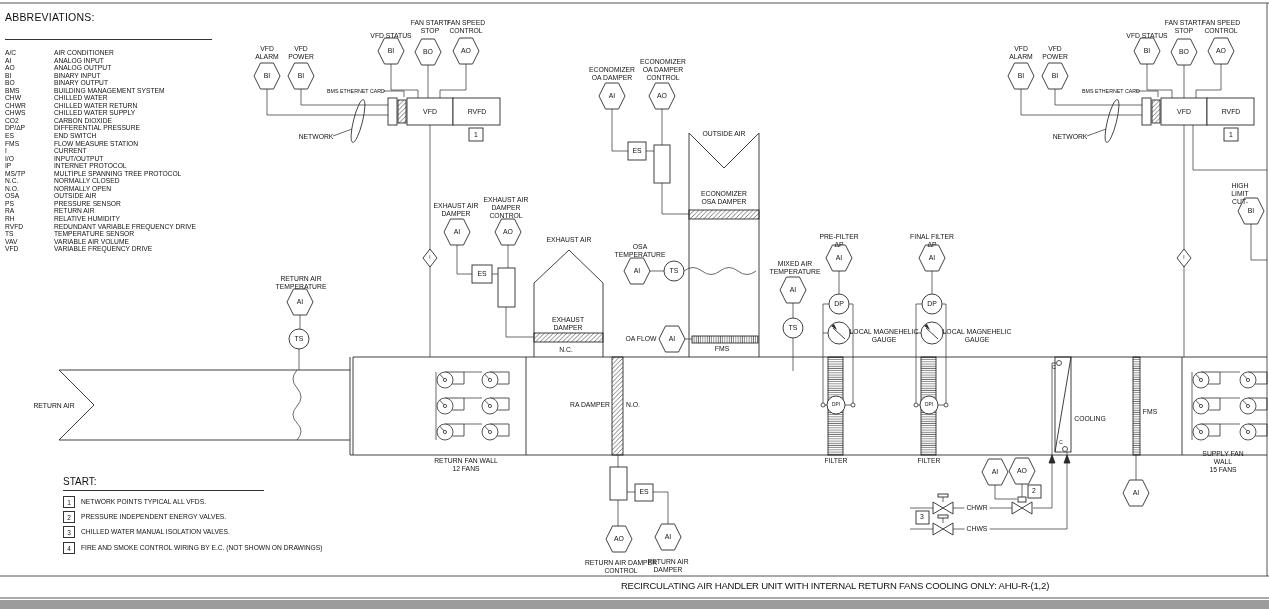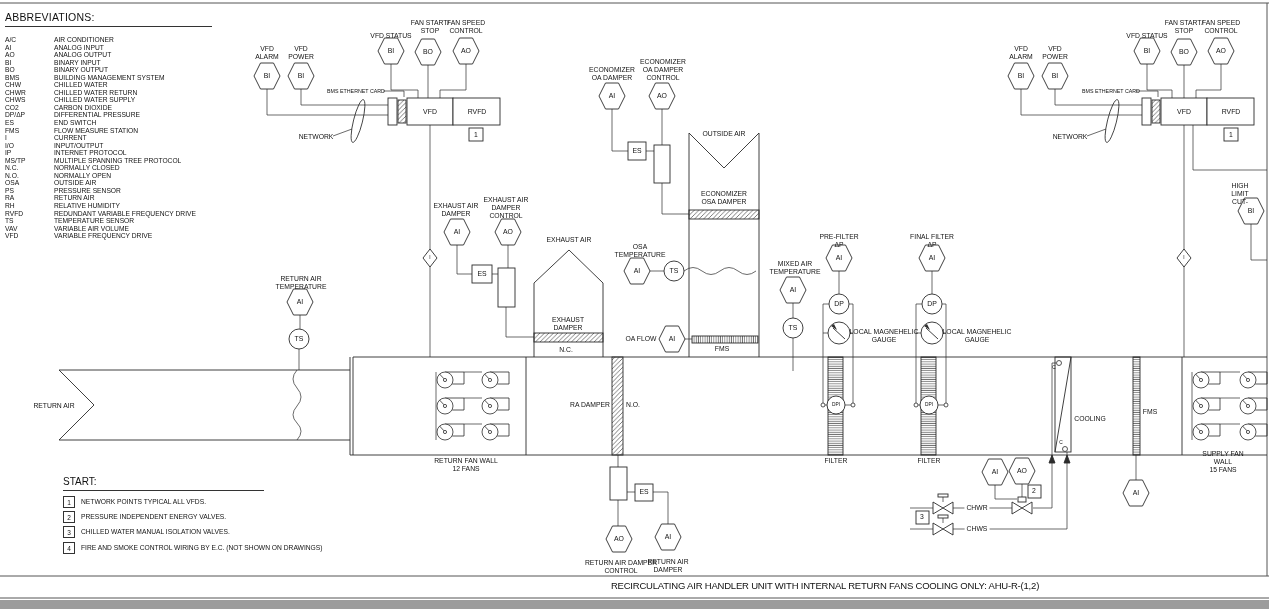--- a/index.html
+++ b/index.html
@@ -7,33 +7,33 @@
   #sheet{position:relative;width:1269px;height:609px;background:#fff;overflow:hidden;color:#111}
   svg.schem{position:absolute;left:0;top:0;z-index:0}
   .t{position:absolute;transform:translate(-50%,-50%);font-size:6.8px;line-height:1.18;
      text-align:center;white-space:pre-line;color:#111;z-index:1}
   .ts{font-size:5.3px}
   .tt{font-size:4.8px}
   .sym{font-size:6.9px}
   .bgw{background:#fff;padding:0 2px}
   
   .abbr{position:absolute;left:5px;top:11px;width:216px;z-index:1}
-  .abbr .hd{font-size:10.5px;letter-spacing:0.2px;padding-bottom:3px;border-bottom:1.2px solid #333;width:207px}
+  .abbr .hd{font-size:10.5px;letter-spacing:0.2px;padding-bottom:16px;border-bottom:1.2px solid #333;width:207px}
   .abbr .list{margin-top:9px}
   .ab-row{display:flex;height:7.55px;font-size:6.7px;line-height:7.55px}
   .ab-k{width:49px;flex:none}
   
   .notes{position:absolute;left:63px;top:476px;width:270px;z-index:1}
   .notes .hd{font-size:10px;padding-bottom:3px;border-bottom:1.2px solid #333;width:201px}
   .notes .list{margin-top:5px}
   .nt-row{display:flex;align-items:flex-start;margin-bottom:3.2px}
   .nt-num{flex:none;width:12px;height:12px;border:0.9px solid #333;font-size:6.5px;line-height:11px;text-align:center;margin-right:6px}
   .nt-tx{font-size:6.7px;line-height:1.25;max-width:250px;padding-top:2px}
   
-  .footer{position:absolute;left:391px;top:580px;width:868px;text-align:center;
+  .footer{position:absolute;left:401px;top:580px;width:868px;text-align:center;
           font-size:9.5px;letter-spacing:-0.2px;z-index:1}
   .graybar{position:absolute;left:0;top:600px;width:1269px;height:9px;background:#9c9c9c;z-index:1}
 </style>
 </head>
 <body>
 
 <div id="sheet">
 
   <svg class="schem" width="1269" height="609" viewBox="0 0 1269 609">
     <defs>

